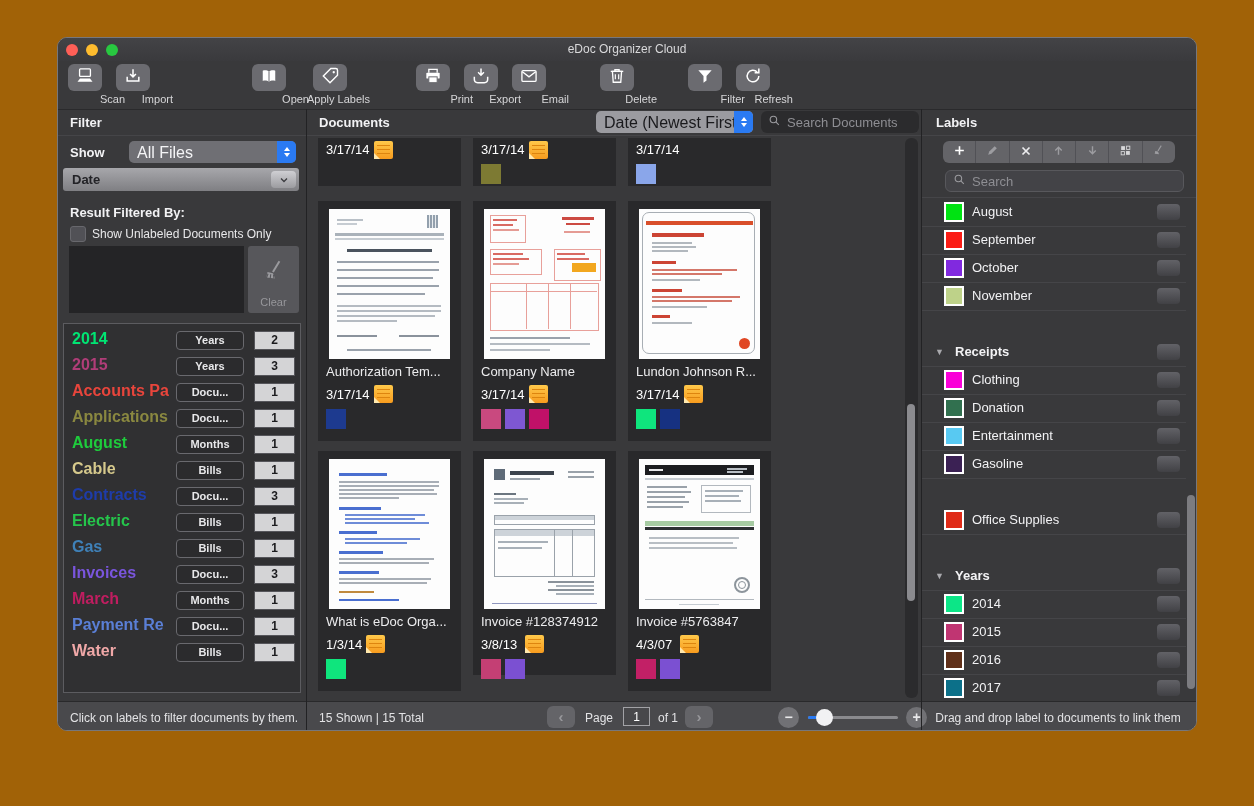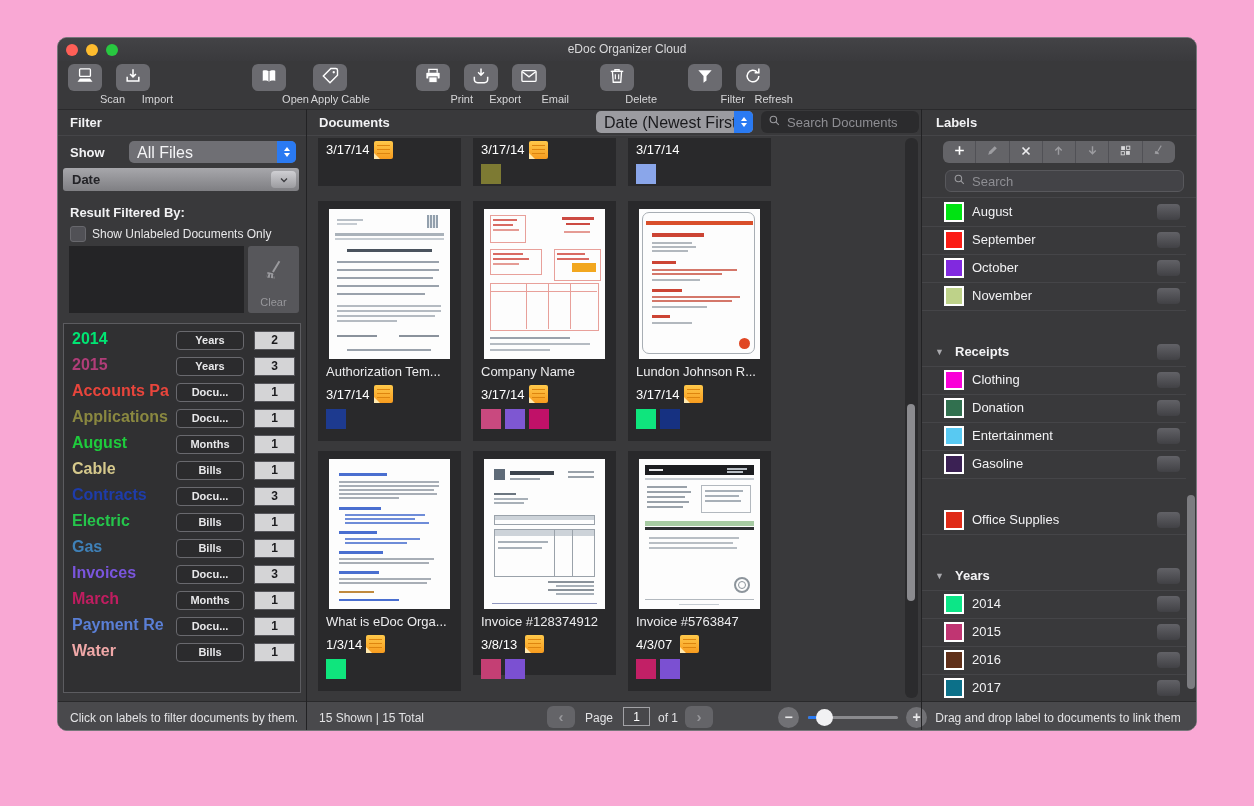--- a/index.html
+++ b/index.html
@@ -1,16 +1,16 @@
 <!DOCTYPE html>
 <html><head>
 <meta charset="utf-8">
 <style>
   html,body{margin:0;padding:0;background:#000;font-family:"Liberation Sans",sans-serif;}
-  .canvas{position:relative;width:1254px;height:806px;background:#f9a8d4;overflow:hidden;}
+  .canvas{position:relative;width:1254px;height:806px;background:#a16207;overflow:hidden;}
   .window{position:absolute;left:57px;top:37px;width:1140px;height:694px;background:#39393b;
           border:1px solid #77777b;border-radius:10px;overflow:hidden;box-sizing:border-box;}
   i{display:block;}
   
   .titlebar{position:absolute;top:0;left:0;right:0;height:23px;background:linear-gradient(#434346,#3a3a3d);}
   .tlight{position:absolute;top:6px;width:12px;height:12px;border-radius:50%;}
   .wtitle{position:absolute;top:4px;left:0;right:0;text-align:center;font-size:12px;color:#d9d9db;}
   
   .toolbar{position:absolute;top:23px;left:0;right:0;height:48px;border-bottom:1px solid #2a2a2c;}
   .titem{position:absolute;top:3px;width:80px;text-align:right;cursor:default;}
@@ -133,21 +133,21 @@
           </div>
       <div class="tlabel">Open</div>
     </div>
     <div class="titem" style="left:232px">
       <div class="tbtn">
             <span><svg viewBox="0 0 24 24" width="20" height="20">
                 <path d="M13 3h6a2 2 0 0 1 2 2v6l-9 9-8-8z" fill="none" stroke="#fff" stroke-width="1.7"></path>
                 <circle cx="16.5" cy="7.5" r="1.4" fill="#fff"></circle>
               </svg></span>
           </div>
-      <div class="tlabel">Apply Cable</div>
+      <div class="tlabel">Apply Labels</div>
     </div>
     <div class="titem" style="left:335px">
       <div class="tbtn">
             <span><svg viewBox="0 0 24 24" width="20" height="20">
                 <path d="M7 8V4h10v4" stroke="#fff" stroke-width="1.6" fill="none"></path>
                 <rect x="4" y="8" width="16" height="7" rx="1" fill="#fff"></rect>
                 <rect x="7" y="13" width="10" height="7" fill="#fff" stroke="#6b6b70" stroke-width="1.2"></rect>
               </svg></span>
           </div>
       <div class="tlabel">Print</div>

